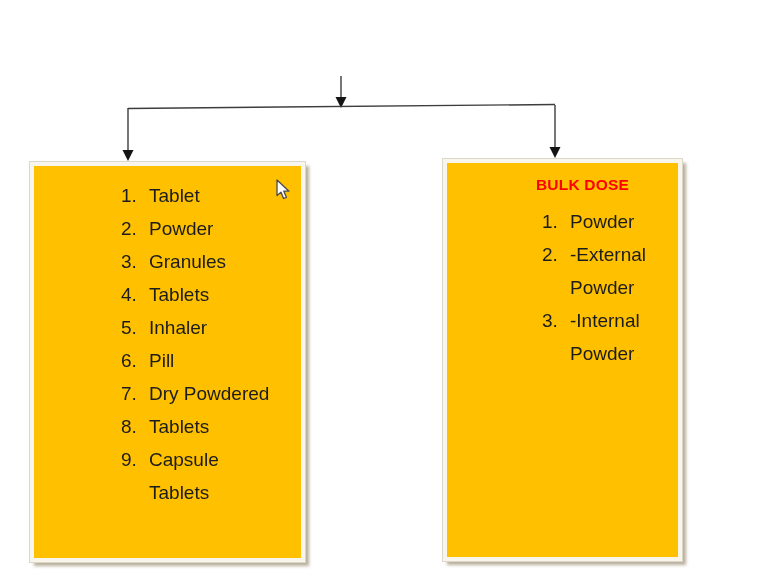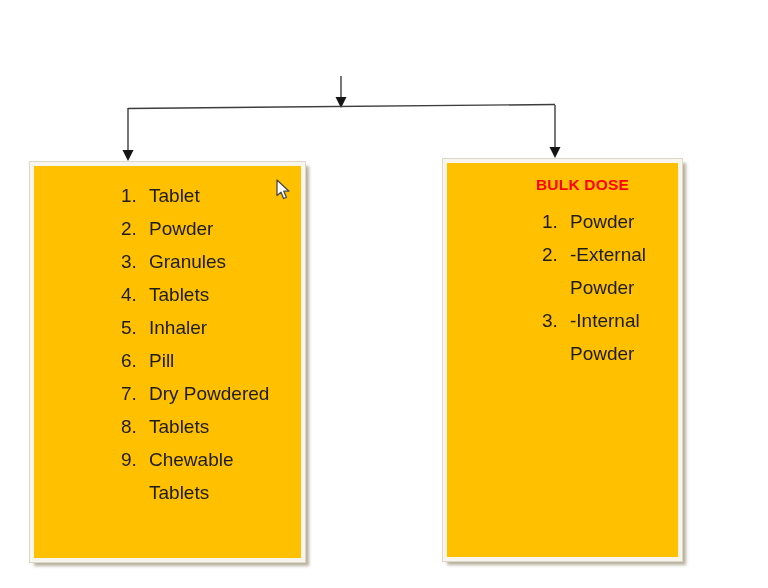--- a/index.html
+++ b/index.html
@@ -142,21 +142,21 @@
   <div class="dose-box left">
     <ol class="dose-list">
         <li>Tablet</li>
         <li>Powder</li>
         <li>Granules</li>
         <li>Tablets</li>
         <li>Inhaler</li>
         <li>Pill</li>
         <li>Dry Powdered</li>
         <li>Tablets</li>
-        <li>Chewable Tablets</li>
+        <li>Capsule Tablets</li>
       </ol>
   </div>
 
   <div class="dose-box right">
     <div class="dose-heading">BULK DOSE</div>
     <ol class="dose-list">
         <li>Powder</li>
         <li>-External Powder</li>
         <li>-Internal Powder</li>
       </ol>

